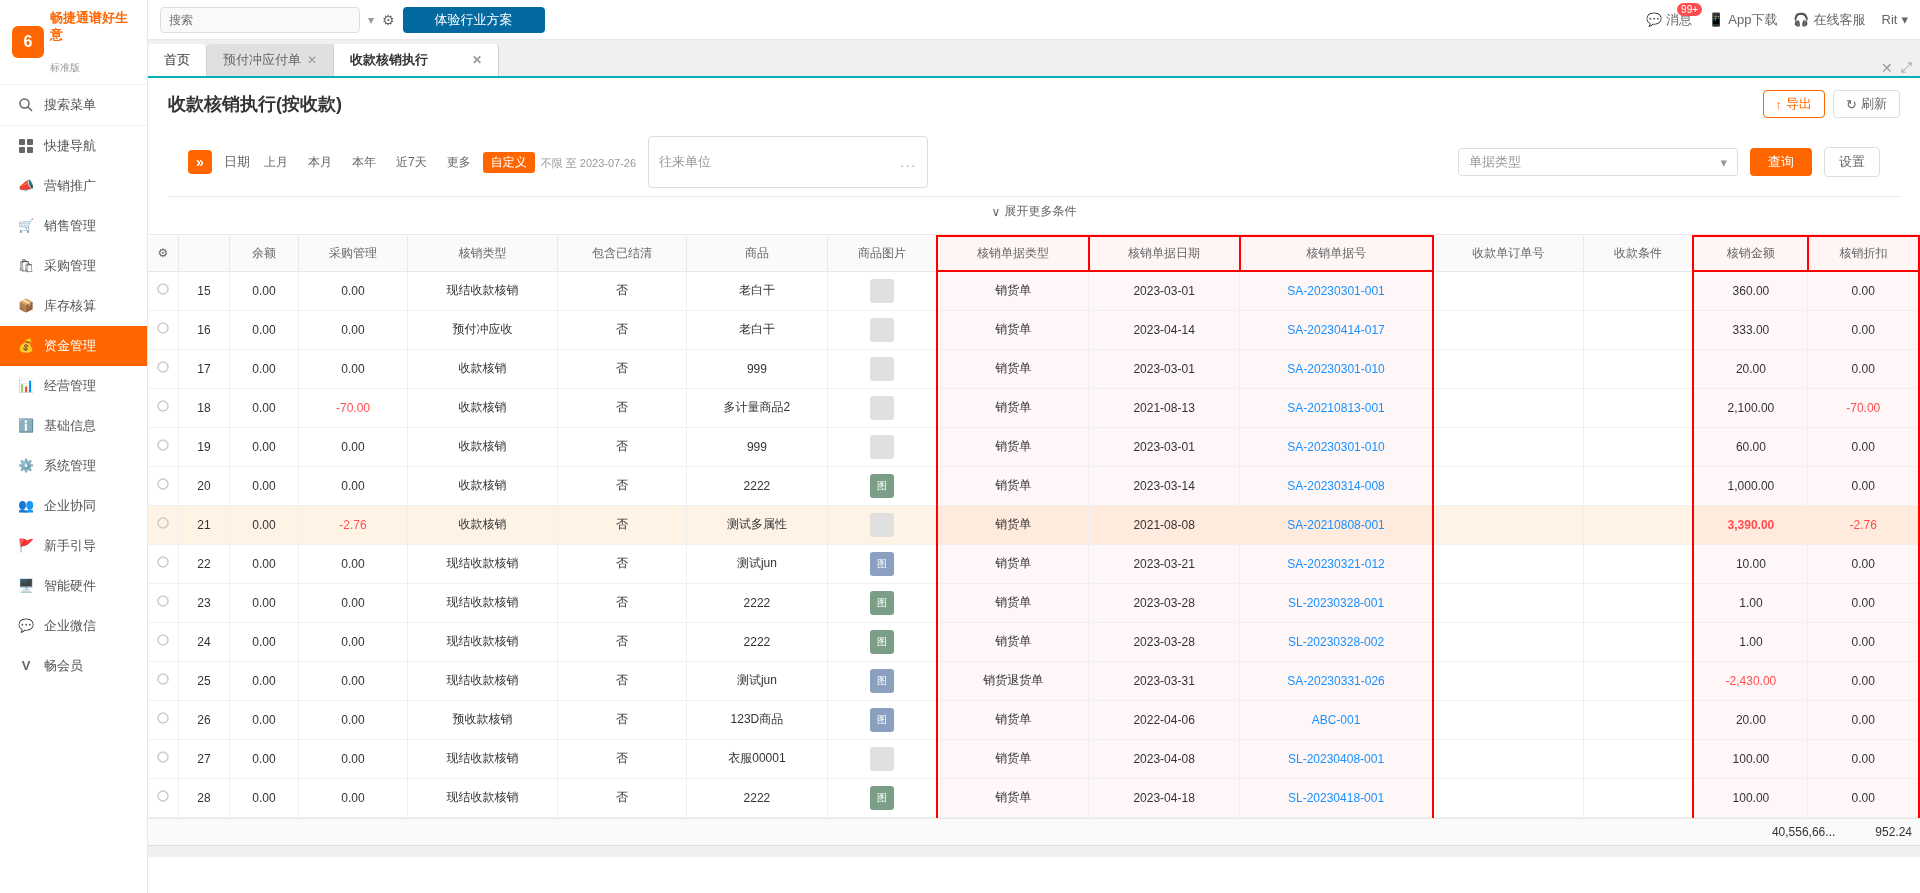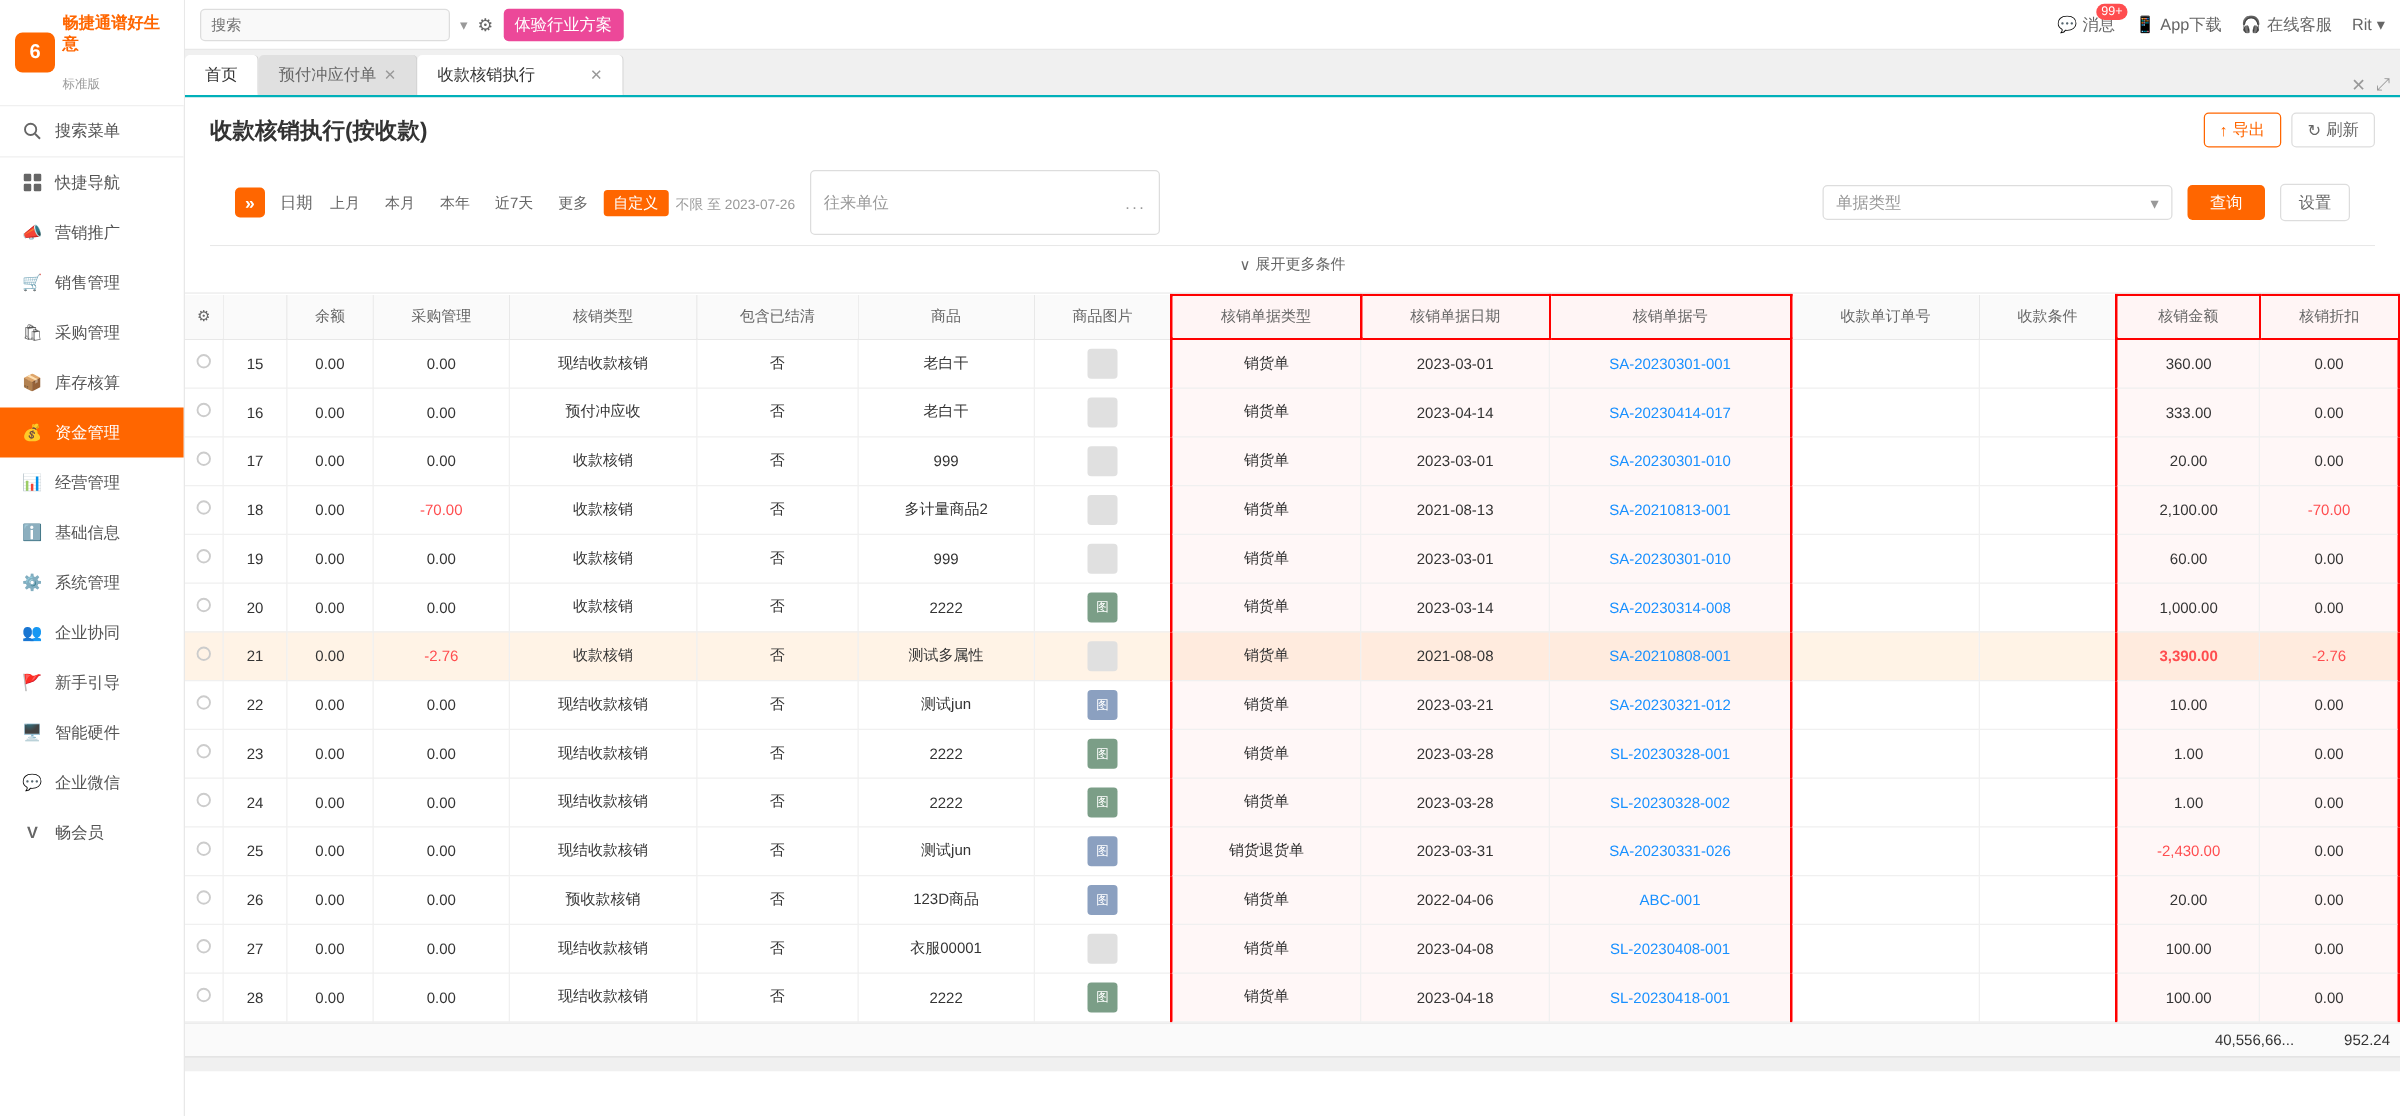--- a/index.html
+++ b/index.html
@@ -18,30 +18,30 @@
     .sidebar-item .s-icon { width: 20px; height: 20px; margin-right: 8px; display: flex; align-items: center; justify-content: center; flex-shrink: 0; }
 
     
     .main { flex: 1; display: flex; flex-direction: column; overflow: hidden; }
 
     
     .topbar { height: 40px; background: #fff; border-bottom: 1px solid #e8e8e8; display: flex; align-items: center; padding: 0 12px; gap: 8px; flex-shrink: 0; }
     .topbar-input { flex: 1; max-width: 200px; height: 26px; border: 1px solid #ddd; border-radius: 4px; padding: 0 8px; font-size: 12px; background: #f9f9f9; color: #999; }
     .topbar-chevron { color: #999; font-size: 12px; }
     .topbar-gear { color: #666; font-size: 14px; cursor: pointer; }
-    .topbar-trial-btn { background: #ec4899; color: white; border: none; border-radius: 4px; padding: 4px 9px; font-size: 13px; cursor: pointer; }
+    .topbar-trial-btn { background: #0369a1; color: white; border: none; border-radius: 4px; padding: 4px 32px; font-size: 13px; cursor: pointer; }
     .topbar-right { margin-left: auto; display: flex; align-items: center; gap: 16px; color: #666; font-size: 13px; }
     .topbar-msg { position: relative; cursor: pointer; }
     .topbar-badge { position: absolute; top: -8px; right: -10px; background: #ff4d4f; color: white; border-radius: 10px; font-size: 10px; padding: 1px 4px; }
     .topbar-right-item { cursor: pointer; display: flex; align-items: center; gap: 4px; }
 
     
     .tabs { height: 38px; background: #f0f0f0; display: flex; align-items: flex-end; padding: 0 0 0 0; flex-shrink: 0; border-bottom: 2px solid #00b0b9; }
     .tab { height: 32px; padding: 0 16px; display: flex; align-items: center; gap: 6px; cursor: pointer; background: #e0e0e0; color: #666; font-size: 13px; border-right: 1px solid #d0d0d0; border-radius: 4px 4px 0 0; }
-    .tab.active { background: white; color: #333; font-weight: 400; gap: 44px; }
+    .tab.active { background: white; color: #333; font-weight: 700; gap: 44px; }
     .tab-home { background: white; color: #333; }
     .tab-close { font-size: 12px; color: #999; cursor: pointer; }
     .tabs-right { margin-left: auto; display: flex; align-items: center; padding-right: 8px; gap: 8px; }
     .tabs-window-btn { color: #999; font-size: 14px; cursor: pointer; }
 
     
     .page { flex: 1; overflow: hidden; display: flex; flex-direction: column; background: #f5f5f5; }
     .page-header { background: white; padding: 12px 20px 8px; border-bottom: 1px solid #e8e8e8; flex-shrink: 0; }
     .page-title-row { display: flex; align-items: center; justify-content: space-between; margin-bottom: 10px; }
     .page-title { font-size: 18px; font-weight: bold; color: #333; }

